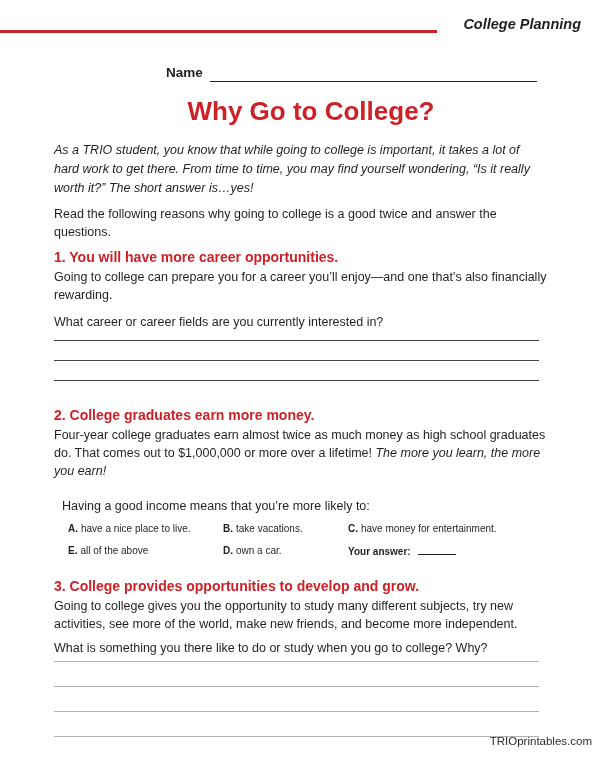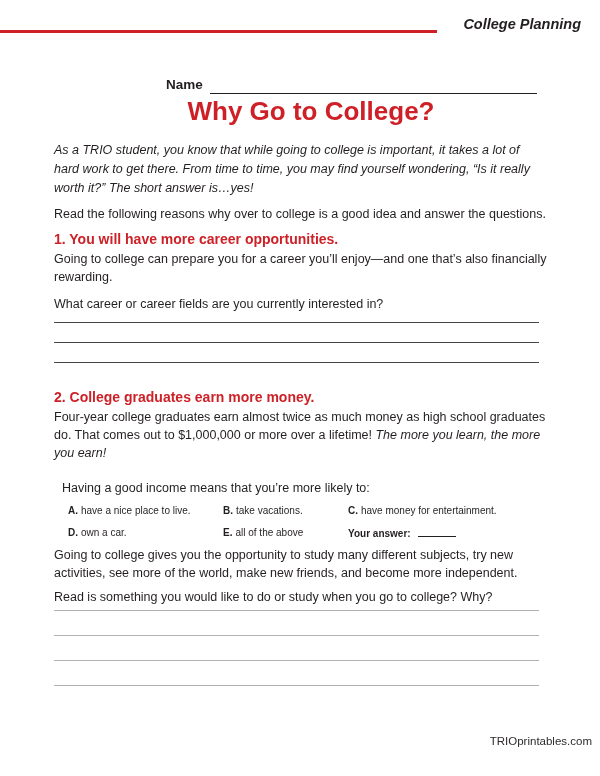--- a/index.html
+++ b/index.html
@@ -11,21 +11,21 @@
   html,body{margin:0;padding:0;background:#fff;}
   .page{
     position:relative;width:592px;height:776px;background:#ffffff;
     font-family:"Liberation Sans",sans-serif;color:var(--ink);overflow:hidden;
   }
   
   .top-rule{position:absolute;top:30px;left:0;width:437px;height:2.5px;background:var(--red);}
   .header-label{position:absolute;top:16px;right:11px;font-size:14.5px;font-weight:bold;font-style:italic;}
   .logo{position:absolute;top:46px;left:44px;font-size:47px;line-height:42px;font-weight:900;letter-spacing:-2.5px;}
   .logo .red{color:var(--red);}
-  .name-row{position:absolute;top:76px;left:166px;right:55px;display:flex;align-items:flex-end;}
+  .name-row{position:absolute;top:64px;left:166px;right:55px;display:flex;align-items:flex-end;}
   .name-label{font-weight:bold;font-size:13.5px;line-height:18px;}
   .name-line{flex:1;height:17px;margin-left:7px;border-bottom:1.5px solid var(--ink);}
   
   .title{position:absolute;top:96px;left:15px;width:100%;margin:0;text-align:center;
          font-size:26px;font-weight:bold;color:var(--red);}
   
   .content{position:absolute;top:141px;left:54px;width:493px;}
   .content p{margin:0;font-size:12.5px;line-height:18px;}
   .intro{font-style:italic;line-height:19px !important;}
   .instruction{margin-top:7px !important;}
@@ -62,46 +62,47 @@
   <div class="name-row">
     <span class="name-label">Name</span>
     <span class="name-line"></span>
   </div>
 
   <h1 class="title">Why Go to College?</h1>
 
   <div class="content">
 
     <p class="intro">As a TRIO student, you know that while going to college is important, it takes a lot of hard work to get there. From time to time, you may find yourself wondering, “Is it really worth it?” The short answer is…yes!</p>
-    <p class="instruction">Read the following reasons why over to college is a good idea and answer the questions.</p>
+    <p class="instruction">Read the following reasons why going to college is a good twice and answer the questions.</p>
 
     <h2 class="sec-heading h1x">1. You will have more career opportunities.</h2>
     <p class="body">Going to college can prepare you for a career you’ll enjoy—and one that’s also financially rewarding.</p>
     <p class="question">What career or career fields are you currently interested in?</p>
     <div class="lines dark">
       <div class="ans-line"></div>
       <div class="ans-line"></div>
       <div class="ans-line"></div>
     </div>
 
     <h2 class="sec-heading h2x">2. College graduates earn more money.</h2>
     <p class="body"><span>Four-year college graduates earn almost twice as much money as high school graduates do. That comes out to $1,000,000 or more over a lifetime! </span><span class="it">The more you learn, the more you earn!</span></p>
     <p class="prompt">Having a good income means that you’re more likely to:</p>
 
     <div class="options">
       <span class="opt"><b>A.</b><span>have a nice place to live.</span></span>
       <span class="opt"><b>B.</b><span>take vacations.</span></span>
       <span class="opt"><b>C.</b><span>have money for entertainment.</span></span>
+      <span class="opt"><b>E.</b><span>all of the above</span></span>
       <span class="opt"><b>D.</b><span>own a car.</span></span>
-      <span class="opt"><b>E.</b><span>all of the above</span></span>
       <span class="opt"><b>Your answer:</b><span class="blank"></span></span>
     </div>
 
+    <h2 class="sec-heading h3x">3. College provides opportunities to develop and grow.</h2>
     <p class="body">Going to college gives you the opportunity to study many different subjects, try new activities, see more of the world, make new friends, and become more independent.</p>
-    <p class="question q3">Read is something you would like to do or study when you go to college? Why?</p>
+    <p class="question q3">What is something you there like to do or study when you go to college? Why?</p>
     <div class="lines gray">
       <div class="ans-line"></div>
       <div class="ans-line"></div>
       <div class="ans-line"></div>
       <div class="ans-line"></div>
     </div>
 
   </div>
 
   <div class="footer">TRIOprintables.com</div>

